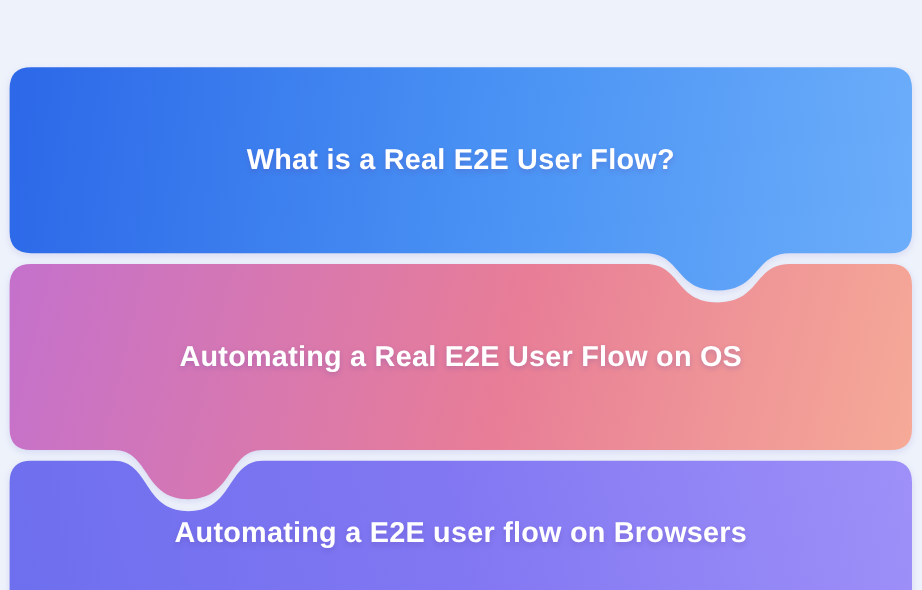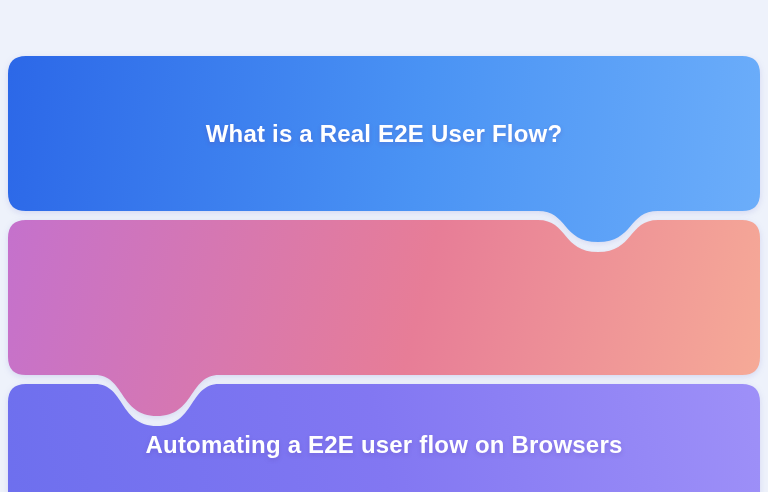--- a/index.html
+++ b/index.html
@@ -97,16 +97,17 @@
              C 125 336 119 378 157 378
              C 195 378 189 336 219 336
              L 742 336 Q 760 336 760 354
              L 760 466 Q 760 484 742 484
              L 26 484 Q 8 484 8 466
              L 8 354 Q 8 336 26 336 Z"></path>
   </svg>
 
   <div class="card-label label-top">What is a Real E2E User Flow?</div>
 
+  <div class="card-label label-middle">Automating a Real E2E User Flow on OS</div>
 
   <div class="card-label label-bottom">Automating a E2E user flow on Browsers</div>
 
 </div>
 
 </body></html>

